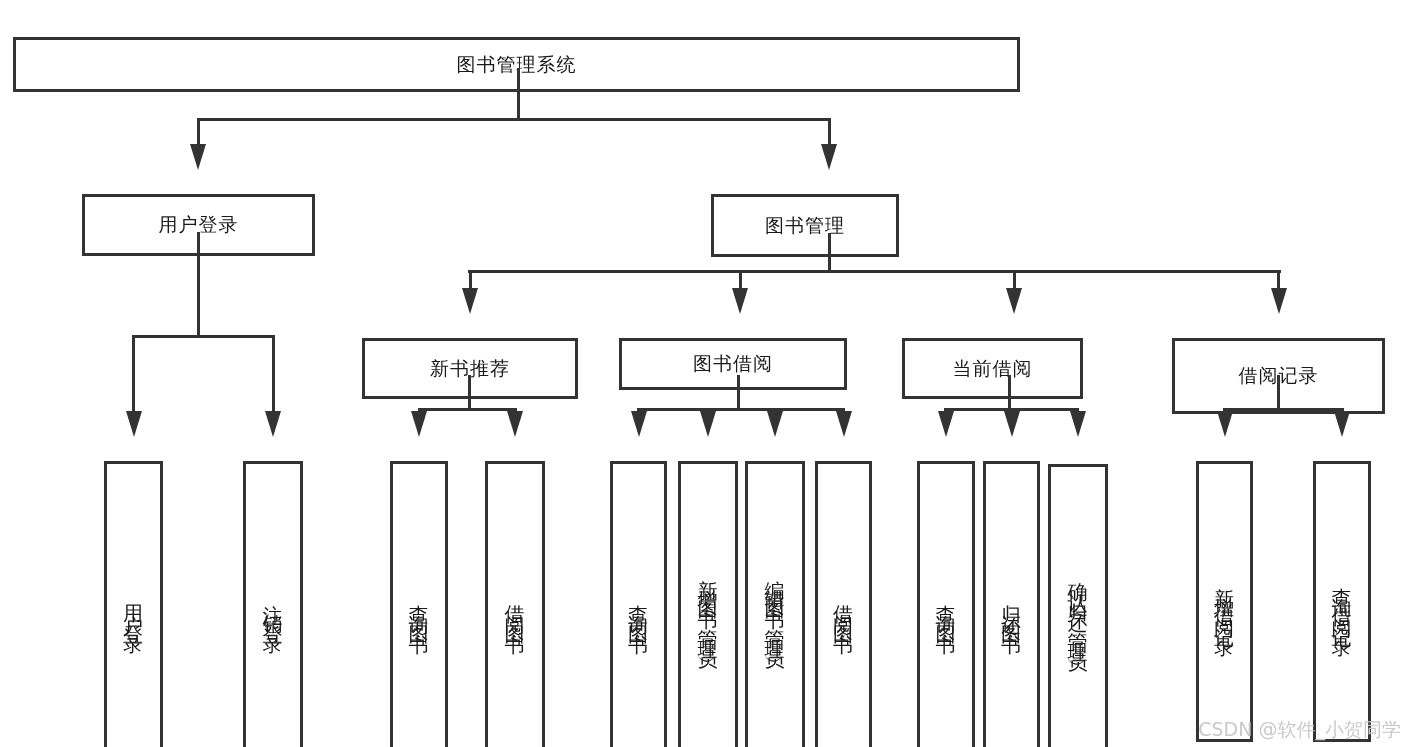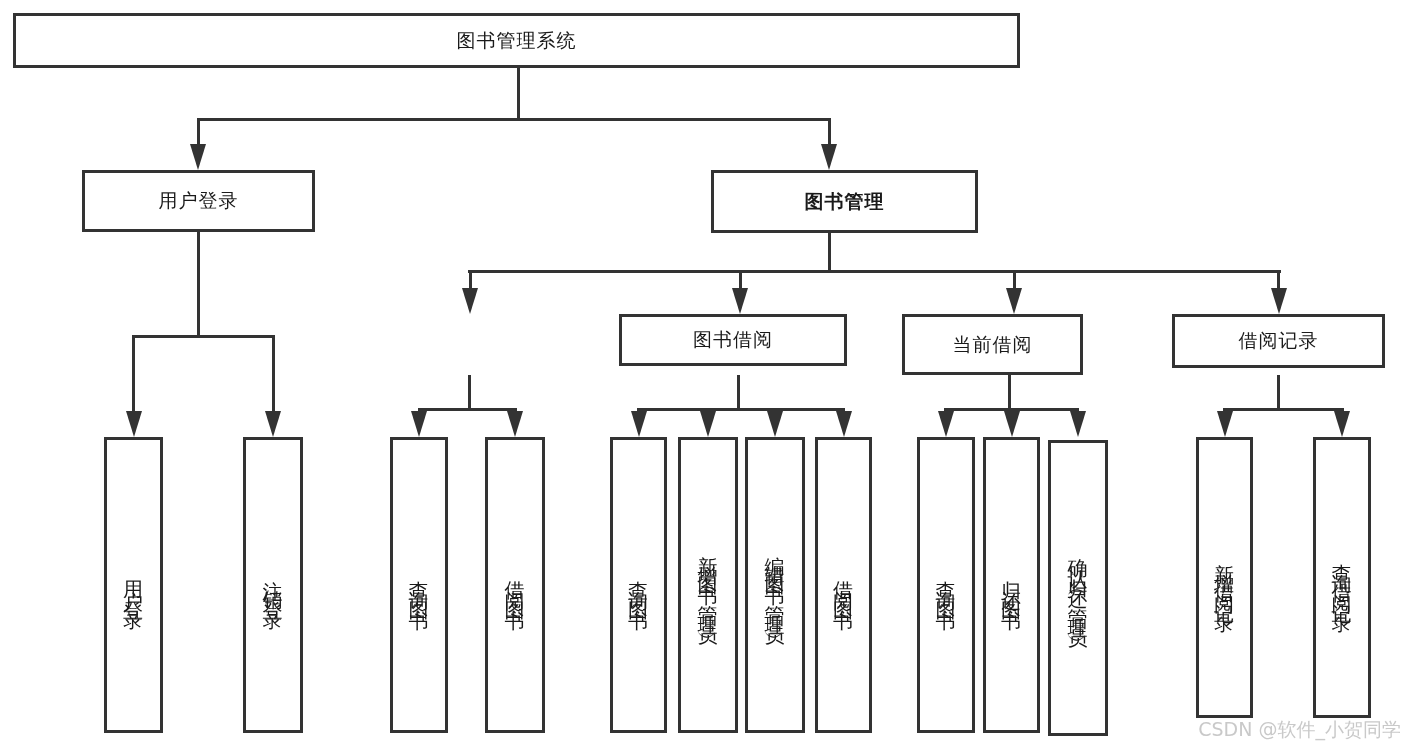--- a/index.html
+++ b/index.html
@@ -25,20 +25,21 @@
   .box {
     position: absolute;
     border: 3px solid var(--line);
     background: var(--box-background);
     color: var(--text);
     display: flex;
     align-items: center;
     justify-content: center;
     font-size: 19px;
     letter-spacing: 1px;
+    margin-top: 24px;
   }
   .vlabel {
     writing-mode: vertical-rl;
     text-orientation: mixed;
     font-size: 20px;
     line-height: 1;
     letter-spacing: 10px;
     color: var(--text);
   }
   .hline, .vline {
@@ -71,43 +72,44 @@
   <div class="box" style="left:13px; top:13px; width:1007px; height:55px;">图书管理系统</div>
 
   <div class="vline" style="left:517px; top:68px; width:3px; height:53px;"></div>
   <div class="hline" style="left:197px; top:118px; width:634px; height:3px;"></div>
   <div class="vline" style="left:197px; top:118px; width:3px; height:26px;"></div>
   <div class="vline" style="left:828px; top:118px; width:3px; height:26px;"></div>
   <div class="arrow" style="left:190px; top:144px;"></div>
   <div class="arrow" style="left:821px; top:144px;"></div>
 
   <div class="box" style="left:82px; top:170px; width:233px; height:62px;">用户登录</div>
-  <div class="box" style="left:711px; top:170px; width:267px; height:63px;font-weight:bold;">图书管理</div>
+  <div class="box" style="left:711px; top:170px; width:188px; height:63px;">图书管理</div>
 
   <div class="vline" style="left:197px; top:232px; width:3px; height:106px;"></div>
   <div class="hline" style="left:132px; top:335px; width:143px; height:3px;"></div>
   <div class="vline" style="left:132px; top:335px; width:3px; height:76px;"></div>
   <div class="vline" style="left:272px; top:335px; width:3px; height:76px;"></div>
   <div class="arrow" style="left:126px; top:411px;"></div>
   <div class="arrow" style="left:265px; top:411px;"></div>
 
   <div class="vline" style="left:828px; top:233px; width:3px; height:40px;"></div>
   <div class="hline" style="left:468px; top:270px; width:813px; height:3px;"></div>
   <div class="vline" style="left:469px; top:270px; width:3px; height:18px;"></div>
   <div class="vline" style="left:739px; top:270px; width:3px; height:18px;"></div>
   <div class="vline" style="left:1013px; top:270px; width:3px; height:18px;"></div>
   <div class="vline" style="left:1277px; top:270px; width:3px; height:18px;"></div>
   <div class="arrow" style="left:462px; top:288px;"></div>
   <div class="arrow" style="left:732px; top:288px;"></div>
   <div class="arrow" style="left:1006px; top:288px;"></div>
   <div class="arrow" style="left:1271px; top:288px;"></div>
 
+  <div class="box" style="left:362px; top:314px; width:216px; height:61px;">新书推荐</div>
   <div class="box" style="left:619px; top:314px; width:228px; height:52px;">图书借阅</div>
   <div class="box" style="left:902px; top:314px; width:181px; height:61px;">当前借阅</div>
-  <div class="box" style="left:1172px; top:314px; width:213px; height:54px;">借阅记录</div>
+  <div class="box" style="left:1172px; top:314px; width:213px; height:76px;">借阅记录</div>
 
   <div class="vline" style="left:468px; top:375px; width:3px; height:36px;"></div>
   <div class="hline" style="left:418px; top:408px; width:99px; height:3px;"></div>
   <div class="arrow" style="left:411px; top:411px;"></div>
   <div class="arrow" style="left:507px; top:411px;"></div>
 
   <div class="vline" style="left:737px; top:375px; width:3px; height:36px;"></div>
   <div class="hline" style="left:637px; top:408px; width:208px; height:3px;"></div>
   <div class="arrow" style="left:631px; top:411px;"></div>
   <div class="arrow" style="left:700px; top:411px;"></div>

